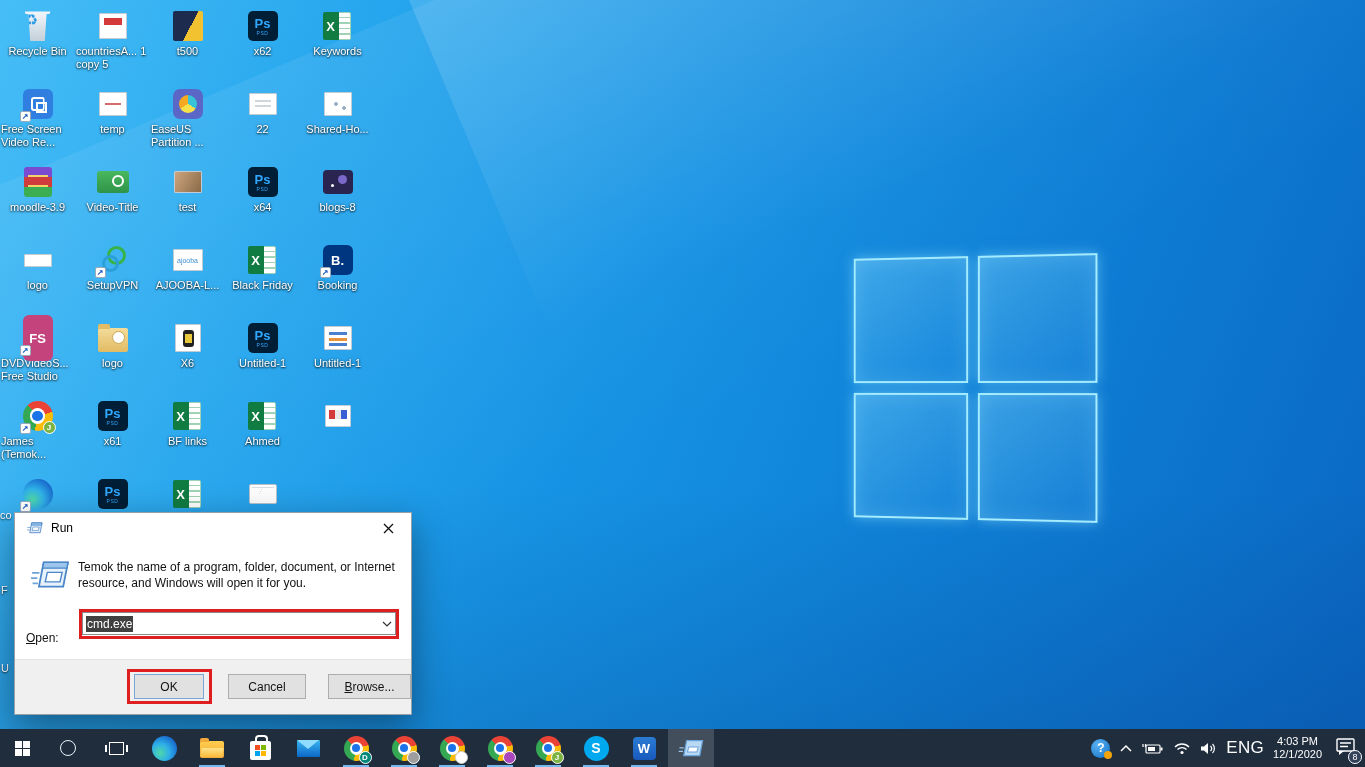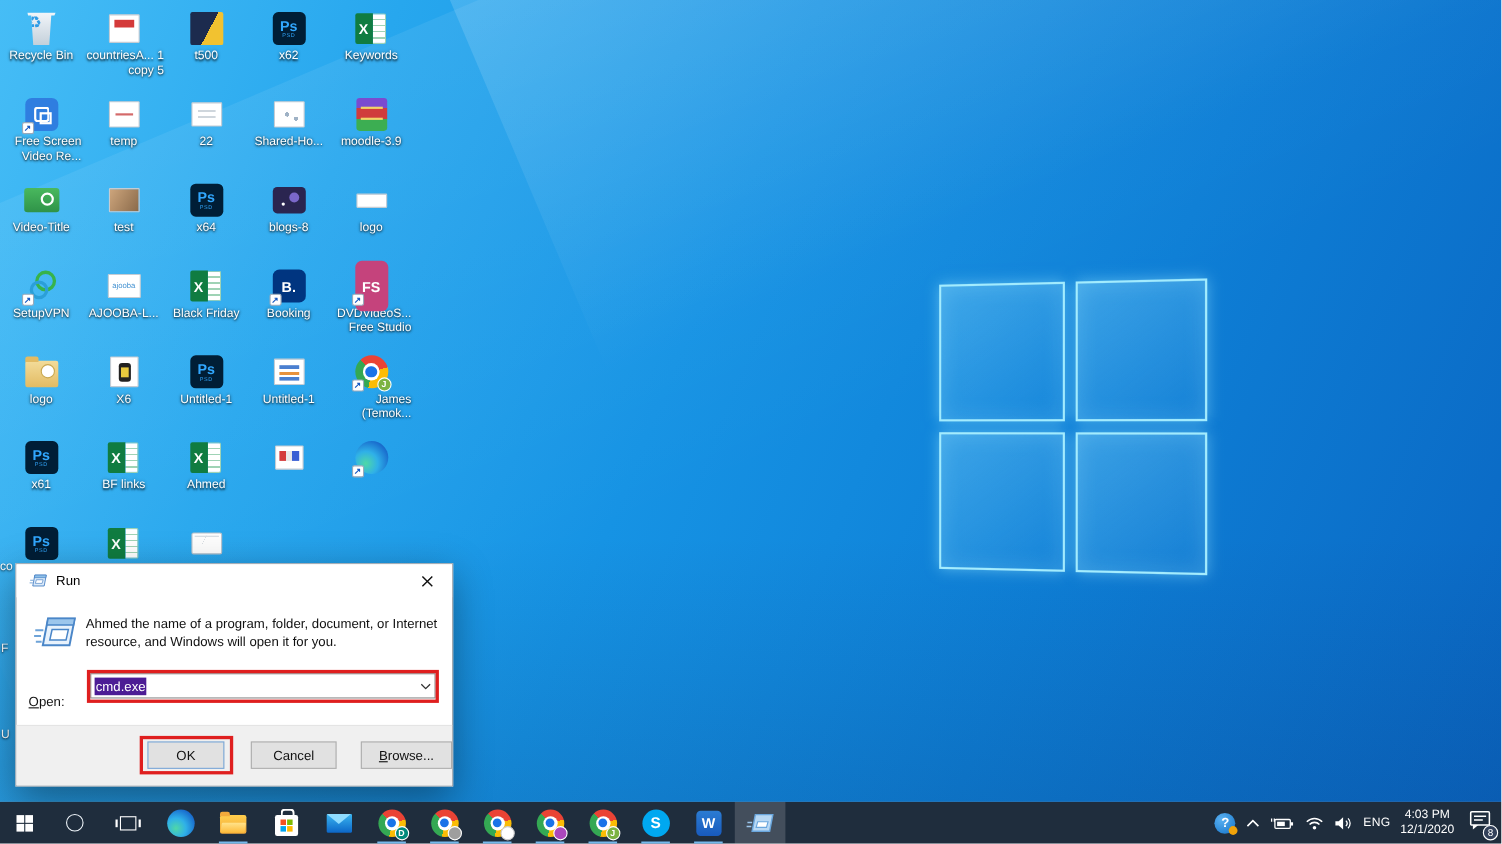--- a/index.html
+++ b/index.html
@@ -17,21 +17,21 @@
   .winlogo{position:absolute;left:848px;top:256px;width:250px;height:264px;
     transform:perspective(1300px) rotateY(-13deg);display:grid;
     grid-template-columns:1fr 1fr;grid-template-rows:1fr 1fr;gap:10px}
   .pane{border:2px solid rgba(170,240,255,.95);
     background:linear-gradient(145deg,rgba(140,220,255,.35),rgba(70,170,240,.12));
     box-shadow:0 0 12px rgba(150,230,255,.5),inset 0 0 20px rgba(170,235,255,.22)}
   
   .icons{position:absolute;left:0;top:6px;width:375px;display:grid;
     grid-template-columns:repeat(5,75px);grid-auto-rows:78px}
   .cell{display:flex;flex-direction:column;align-items:center;padding-top:3px}
-  .lbl{font-size:11px;line-height:13px;color:#fff;text-align:right;max-width:73px;
+  .lbl{font-size:11px;line-height:13px;color:#fff;text-align:left;max-width:73px;
     text-shadow:0 1px 2px rgba(0,0,0,.8),0 0 3px rgba(0,0,0,.45)}
   .art{position:relative;width:34px;height:34px;display:flex;align-items:center;justify-content:center;margin-bottom:2px}
   .sc{position:absolute;left:-1px;bottom:-1px;width:11px;height:11px;background:#fff;border:1px solid #9ab;
     border-radius:2px;font-size:8px;line-height:9px;color:#1557c0;text-align:center;font-weight:bold}
   .pl{position:absolute;font-size:11px;color:#fff;text-shadow:0 1px 2px rgba(0,0,0,.8)}
   
   .a-bin{width:26px;height:30px;background:linear-gradient(#f2f6fa,#c4d0da);
     clip-path:polygon(4% 10%,96% 10%,100% 2%,0 2%,4% 10%,8% 10%,85% 10%,78% 100%,22% 100%,15% 10%);
     color:#2e9be6;font-size:15px}
   .card{background:#fff;border:1px solid #c3ccd4;border-radius:1px}
@@ -92,21 +92,21 @@
   .dlg{position:absolute;left:14px;top:512px;width:398px;height:203px;background:#fff;
     border:1px solid #98a0a8;box-shadow:0 12px 34px rgba(0,0,0,.38);z-index:10;font-size:12px;color:#111}
   .dlg-title{position:absolute;left:0;top:0;right:0;height:30px;display:flex;align-items:center;padding-left:11px;gap:8px;background:#fff}
   .dlg-title .t{font-size:12px;color:#000}
   .dlg-close{position:absolute;right:0;top:0;width:45px;height:30px;display:flex;align-items:center;justify-content:center}
   .dlg-bigicon{position:absolute;left:16px;top:47px}
   .dlg-desc{position:absolute;left:63px;top:47px;width:324px;line-height:15.5px}
   .dlg-open{position:absolute;left:11px;top:118px}
   .combo{position:absolute;left:67px;top:99px;width:314px;height:23px;background:#fff;border:1px solid #8a8a8a;
     display:flex;align-items:center;padding-left:3px}
-  .combo .sel{background:#4c1d95;color:#fff;font-size:12px;padding:1px 1px}
+  .combo .sel{background:#404040;color:#fff;font-size:12px;padding:1px 1px}
   .combo .chev{margin-left:auto;width:17px;display:flex;justify-content:center}
   .dlg-footer{position:absolute;left:0;right:0;top:146px;bottom:0;background:#f0f0f0;border-top:1px solid #e4e4e4}
   .btn{position:absolute;top:161px;height:25px;background:#e1e1e1;border:1px solid #adadad;font-size:12px;
     display:flex;align-items:center;justify-content:center;font-family:"Liberation Sans",sans-serif;color:#111}
   .btn-ok{left:119px;width:70px;border-color:#7aa7d8}
   .btn-cancel{left:213px;width:78px}
   .btn-browse{left:313px;width:83px}
   .red{position:absolute;border:3px solid #df1f1f;z-index:6;pointer-events:none}
   .red-input{left:64px;top:96px;width:320px;height:30px}
   .red-ok{left:112px;top:156px;width:85px;height:35px}
@@ -136,21 +136,21 @@
     background:linear-gradient(#f25022,#f25022) 0 0/5px 5px no-repeat,linear-gradient(#7fba00,#7fba00) 6px 0/5px 5px no-repeat,
     linear-gradient(#00a4ef,#00a4ef) 0 6px/5px 5px no-repeat,linear-gradient(#ffb900,#ffb900) 6px 6px/5px 5px no-repeat}
   .mailic{position:relative;width:23px;height:17px;background:linear-gradient(180deg,#3ab5f0,#0c67c8);border-radius:1px;overflow:hidden}
   .mailic::before{content:"";position:absolute;left:0;top:0;border-left:11.5px solid transparent;border-right:11.5px solid transparent;border-top:9px solid #8fdcff}
   .skype{width:25px;height:25px;border-radius:50%;background:#00a8f0;color:#fff;font-weight:bold;font-size:14px;display:flex;align-items:center;justify-content:center}
   .wordic{width:23px;height:23px;border-radius:4px;background:linear-gradient(#2b7cd3,#185abd);color:#fff;font-weight:bold;font-size:13px;display:flex;align-items:center;justify-content:center}
   .tray{margin-left:auto;display:flex;align-items:center;gap:9px;padding-right:8px}
   .helpic{position:relative;width:19px;height:19px;border-radius:50%;background:radial-gradient(circle at 35% 30%,#5ab1f2,#1272c8);
     color:#fff;font-size:12px;font-weight:bold;display:flex;align-items:center;justify-content:center}
   .helpic::after{content:"";position:absolute;right:-2px;bottom:-1px;width:8px;height:8px;border-radius:50%;background:#f0a30a}
-  .eng{font-size:11px;letter-spacing:.3px}
+  .eng{font-size:17px;letter-spacing:.3px}
   .clock{font-size:11px;line-height:13.5px;text-align:center}
   .abadge{position:absolute;right:-5px;bottom:-4px;width:14px;height:14px;border-radius:50%;background:#33415a;border:1.5px solid #fff;
     font-size:9px;display:flex;align-items:center;justify-content:center}
 </style>
 </head>
 <body>
 
 <div class="desktop">
   <div class="beam beam1"></div>
   <div class="beam beam2"></div>
@@ -208,20 +208,26 @@
       <div class="lbl">Free Screen Video Re...</div>
       </div>
     <div class="cell">
       <div class="art">
           <div class="card a-temp" style="position:relative"></div>
         </div>
       <div class="lbl">temp</div>
       </div>
     <div class="cell">
       <div class="art">
+          <div class="a-ease" style="position:relative"></div>
+        </div>
+      <div class="lbl">EaseUS Partition ...</div>
+      </div>
+    <div class="cell">
+      <div class="art">
           <div class="card a-22" style="position:relative"></div>
         </div>
       <div class="lbl">22</div>
       </div>
     <div class="cell">
       <div class="art">
           <div class="card a-shared" style="position:relative"></div>
         </div>
       <div class="lbl">Shared-Ho...</div>
       </div>
@@ -427,21 +433,21 @@
         </svg>
     </div>
     <div class="dlg-bigicon">
       <svg width="38" height="30" viewBox="0 0 36 28">
         <path d="M1 12 h7 M0 17 h6 M1.5 22 h5" stroke="#6ea3d8" stroke-width="1.7"></path>
         <path d="M12 2 L35 2 L30.5 25 L7.5 25 Z" fill="#e8f2fc" stroke="#4a86c8" stroke-width="1.7"></path>
         <path d="M12 2 L35 2 L34 7.5 L11 7.5 Z" fill="#9cc6ec" stroke="#4a86c8" stroke-width="1.3"></path>
         <path d="M15.5 11.5 L29.5 11.5 L27.5 20.5 L13.5 20.5 Z" fill="#fff" stroke="#4a86c8" stroke-width="1.3"></path>
       </svg>
     </div>
-    <div class="dlg-desc">Ahmed the name of a program, folder, document, or Internet resource, and Windows will open it for you.</div>
+    <div class="dlg-desc">Temok the name of a program, folder, document, or Internet resource, and Windows will open it for you.</div>
     <label class="dlg-open"><u>O</u><span>pen:</span></label>
     <div class="combo">
       <span class="sel">cmd.exe</span>
       <span class="chev">
         <svg width="10" height="6">
             <path d="M1 1 L5 5 L9 1" stroke="#333" fill="none" stroke-width="1.2"></path>
           </svg>
       </span>
     </div>
     <div class="dlg-footer"></div>

